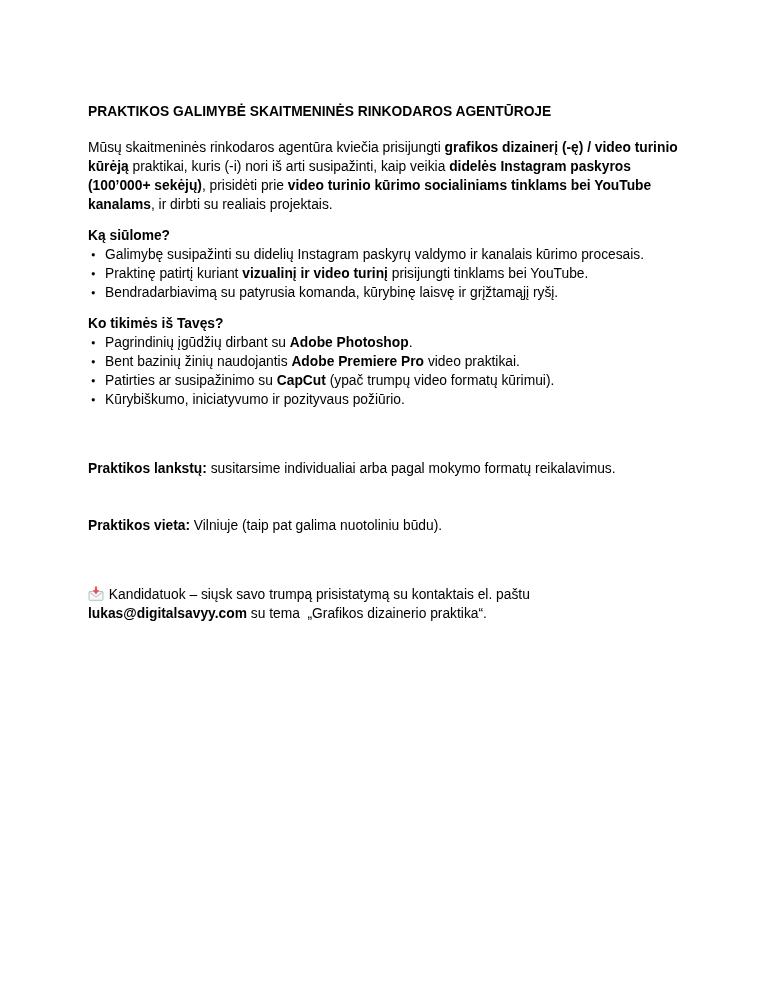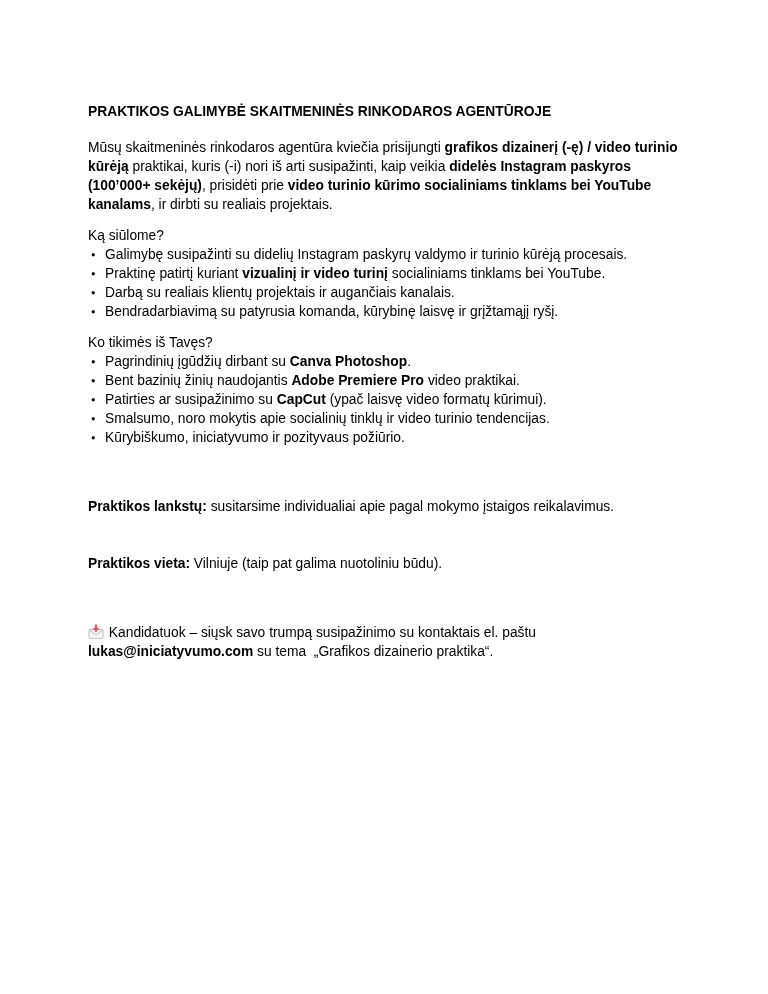--- a/index.html
+++ b/index.html
@@ -24,21 +24,21 @@
     font-size: 13.8px;
     line-height: 19px;
   }
   .title {
     font-size: 13.8px;
     font-weight: bold;
     margin: 0 0 17px 0;
   }
   .heading {
     font-size: 13.8px;
-    font-weight: normal;
+    font-weight: bold;
     margin: 0;
   }
   .para {
     margin: 0 0 12px 0;
     white-space: pre-wrap;
   }
   ul.bullets {
     list-style: none;
     margin: 0 0 12px 0;
     padding: 0;
@@ -71,41 +71,39 @@
 
 <div class="page">
   <div class="content">
 
     <h1 class="title">PRAKTIKOS GALIMYBĖ SKAITMENINĖS RINKODAROS AGENTŪROJE</h1>
 
     <p class="para"><span>Mūsų skaitmeninės rinkodaros agentūra kviečia prisijungti </span><span class="b">grafikos dizainerį (-ę) / video turinio kūrėją</span><span> praktikai, kuris (-i) nori iš arti susipažinti, kaip veikia </span><span class="b">didelės Instagram paskyros (100’000+ sekėjų)</span><span>, prisidėti prie </span><span class="b">video turinio kūrimo socialiniams tinklams bei YouTube kanalams</span><span>, ir dirbti su realiais projektais.</span></p>
 
     <h2 class="heading">Ką siūlome?</h2>
     <ul class="bullets">
-        <li><span>Galimybę susipažinti su didelių Instagram paskyrų valdymo ir turinio kūrėją procesais.</span></li>
-        <li><span>Praktinę patirtį kuriant </span><span class="b">vizualinį ir video turinį</span><span> socialiniams tinklams bei YouTube.</span></li>
-        <li><span>Darbą su realiais klientų projektais ir augančiais kanalais.</span></li>
+        <li><span>Galimybę susipažinti su didelių Instagram paskyrų valdymo ir kanalais kūrimo procesais.</span></li>
+        <li><span>Praktinę patirtį kuriant </span><span class="b">vizualinį ir video turinį</span><span> prisijungti tinklams bei YouTube.</span></li>
         <li><span>Bendradarbiavimą su patyrusia komanda, kūrybinę laisvę ir grįžtamąjį ryšį.</span></li>
       </ul>
 
     <h2 class="heading">Ko tikimės iš Tavęs?</h2>
     <ul class="bullets">
-        <li><span>Pagrindinių įgūdžių dirbant su </span><span class="b">Canva Photoshop</span><span>.</span></li>
+        <li><span>Pagrindinių įgūdžių dirbant su </span><span class="b">Adobe Photoshop</span><span>.</span></li>
         <li><span>Bent bazinių žinių naudojantis </span><span class="b">Adobe Premiere Pro</span><span> video praktikai.</span></li>
-        <li><span>Patirties ar susipažinimo su </span><span class="b">CapCut</span><span> (ypač laisvę video formatų kūrimui).</span></li>
-        <li><span>Smalsumo, noro mokytis apie socialinių tinklų ir video turinio tendencijas.</span></li>
+        <li><span>Patirties ar susipažinimo su </span><span class="b">CapCut</span><span> (ypač trumpų video formatų kūrimui).</span></li>
         <li><span>Kūrybiškumo, iniciatyvumo ir pozityvaus požiūrio.</span></li>
       </ul>
 
     <p class="para">
-      <span class="line"><span class="b">Praktikos lankstų:</span><span> susitarsime individualiai apie pagal mokymo įstaigos reikalavimus.</span></span>
+      <span class="line"><span class="b">Praktikos lankstų:</span><span> susitarsime individualiai arba pagal mokymo formatų reikalavimus.</span></span>
       <span class="line"><span class="b">Praktikos vieta:</span><span> Vilniuje (taip pat galima nuotoliniu būdu).</span></span>
     </p>
 
     <p class="para"><span class="env-icon"><svg viewBox="0 0 16 15" width="16" height="15" aria-hidden="true">
           <rect x="1" y="5.5" width="14" height="8.8" rx="0.8" style="fill: var(--env-fill, #f6f7f8); stroke: var(--env-gray, #b9bec4); stroke-width: 1;"></rect>
           <path d="M1.2 6 L8 11 L14.8 6" style="fill: none; stroke: var(--env-gray, #b9bec4); stroke-width: 1;"></path>
           <path d="M8 0.5 V4.5" style="fill: none; stroke: var(--env-arrow, #e8505b); stroke-width: 2.2;"></path>
           <path d="M4.9 4 L8 8.6 L11.1 4 Z" style="fill: var(--env-arrow, #e8505b);"></path>
-        </svg></span><span><span> Kandidatuok – siųsk savo trumpą susipažinimo su kontaktais el. paštu </span><span class="b">lukas@iniciatyvumo.com</span><span> su tema  „Grafikos dizainerio praktika“.</span></span></p>
+        </svg></span><span><span> Kandidatuok – siųsk savo trumpą prisistatymą su kontaktais el. paštu </span><span class="b">lukas@digitalsavyy.com</span><span> su tema  „Grafikos dizainerio praktika“.</span></span></p>
 
   </div>
 </div>
 
 </body></html>

